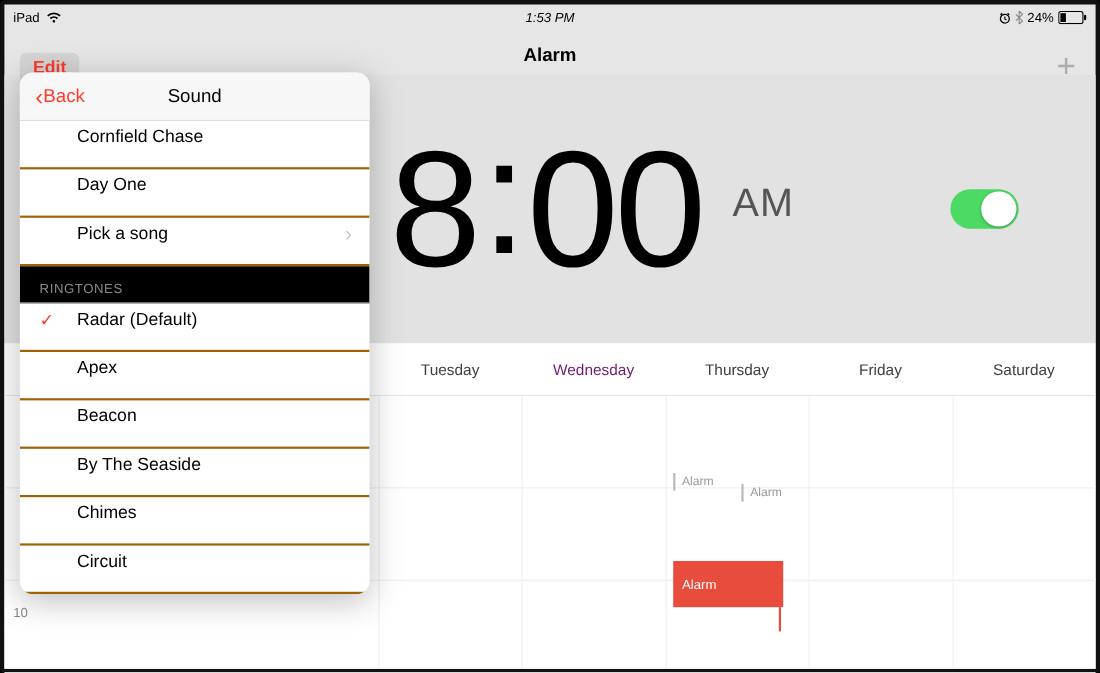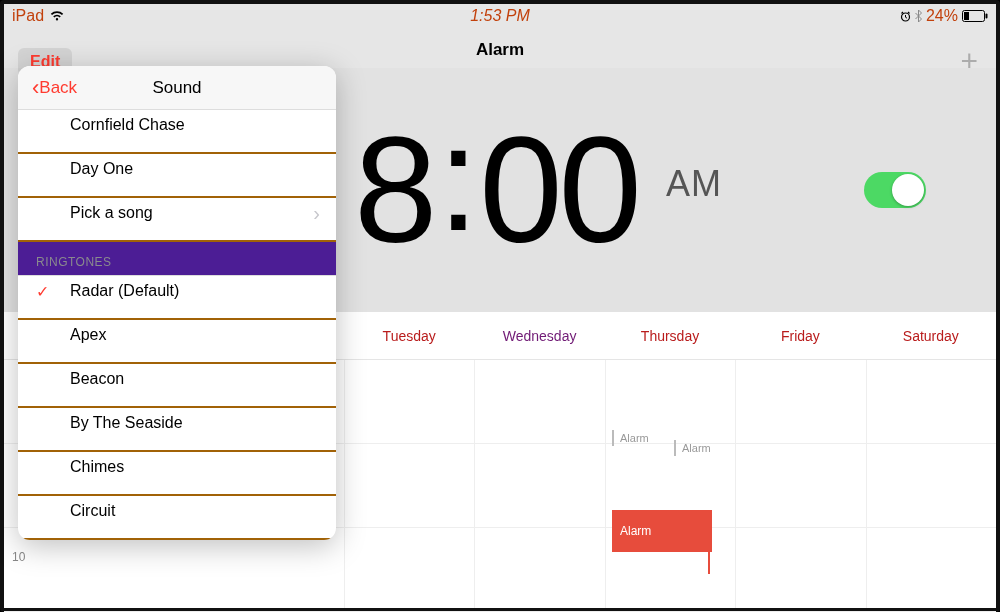--- a/index.html
+++ b/index.html
@@ -1,20 +1,20 @@
 <!DOCTYPE html>
 <html><head>
 <meta charset="utf-8">
 <style>
   * { box-sizing: border-box; margin: 0; padding: 0; }
   html, body { width: 1000px; height: 612px; font-family: -apple-system, "Helvetica Neue", Helvetica, Arial, sans-serif; overflow: hidden; background: #000; }
   .screen { position: relative; width: 1000px; height: 612px; background: #e6e6e6; border: 4px solid #111; border-radius: 4px; }
 
   
-  .status-bar { position: absolute; top: 0; left: 0; right: 0; height: 20px; display: flex; align-items: center; font-size: 16px; color: #c2410c; padding: 12px 8px; z-index: 5; }
+  .status-bar { position: absolute; top: 0; left: 0; right: 0; height: 20px; display: flex; align-items: center; font-size: 12px; color: #000000; padding: 12px 8px; z-index: 5; }
   .status-left { display: flex; align-items: center; gap: 6px; }
   .status-center { position: absolute; left: 50%; transform: translateX(-50%); font-weight: 400; font-style: italic; }
   .status-right { margin-left: auto; display: flex; align-items: center; gap: 4px; }
   .wifi-icon, .dnd-icon, .alarm-status-icon, .bt-icon, .battery-icon { display: inline-flex; }
 
   
   .header { position: absolute; top: 36px; left: 0; right: 0; height: 44px; display: flex; align-items: flex-start; justify-content: center; font-size: 17px; font-weight: 600; color: #000; z-index: 4; }
   .edit-btn { position: absolute; left: 14px; top: 8px; height: 28px; padding: 0 12px; border-radius: 6px; background: rgba(0,0,0,0.08); color: #ff3b30; font-size: 16px; display: flex; align-items: center; }
   .add-btn { position: absolute; right: 18px; top: 6px; color: rgba(0,0,0,0.25); font-size: 30px; font-weight: 200; line-height: 1; }
 
@@ -24,21 +24,21 @@
   .alarm-hour { }
   .alarm-colon { margin: 0 4px; position: relative; top: -12px; }
   .alarm-min { }
   .alarm-ampm { font-size: 36px; font-weight: 300; color: #555; margin-left: 28px; position: relative; top: -6px; letter-spacing: 1px; }
   .toggle { position: absolute; right: 70px; top: 50%; transform: translateY(-50%); width: 62px; height: 36px; background: #4cd964; border-radius: 18px; }
   .toggle-knob { position: absolute; right: 2px; top: 2px; width: 32px; height: 32px; background: #fff; border-radius: 50%; box-shadow: 0 1px 3px rgba(0,0,0,0.3); }
 
   
   .timeline { position: absolute; top: 308px; left: 0; right: 0; bottom: 0; background: #fff; z-index: 1; }
   .day-headers { display: flex; height: 48px; border-bottom: 1px solid #e5e5e5; padding-left: 340px; }
-  .day-col { flex: 1; display: flex; align-items: center; justify-content: center; font-size: 14px; color: #b91c1c; }
+  .day-col { flex: 1; display: flex; align-items: center; justify-content: center; font-size: 14px; color: #404040; }
   .day-col.today { color: #701a75; }
   .grid { position: absolute; top: 48px; left: 0; right: 0; bottom: 0; }
   .grid-row { height: 84px; border-bottom: 1px solid #eee; position: relative; }
   .grid-vlines { position: absolute; top: 48px; left: 340px; right: 0; bottom: 0; display: flex; }
   .grid-vline { flex: 1; border-left: 1px solid #eee; }
   .hour-label { position: absolute; left: 8px; font-size: 12px; color: #888; }
   .hour-10 { top: 238px; }
 
   .alarm-marker { position: absolute; font-size: 11px; color: #999; padding-left: 6px; border-left: 2px solid #bbb; height: 16px; display: flex; align-items: center; }
   .marker-1 { top: 118px; left: 608px; }
@@ -49,21 +49,21 @@
   
   .popover { position: absolute; top: 62px; left: 14px; width: 318px; background: #fff; border-radius: 12px; box-shadow: 0 6px 30px rgba(0,0,0,0.25); z-index: 10; overflow: hidden; }
   .popover::before { content: ""; position: absolute; top: -8px; left: 28px; width: 16px; height: 16px; background: #f7f7f7; transform: rotate(45deg); border-top-left-radius: 3px; }
   .pop-header { height: 44px; background: #f7f7f7; display: flex; align-items: center; justify-content: center; position: relative; border-bottom: 1px solid #ddd; }
   .pop-back { position: absolute; left: 14px; color: #ff3b30; font-size: 17px; display: flex; align-items: center; gap: 2px; }
   .pop-back-chev { font-size: 22px; line-height: 1; margin-right: -2px; }
   .pop-title { font-weight: 400; font-size: 17px; color: #000; }
   .pop-list { }
   .pop-row { height: 44px; display: flex; align-items: center; padding: 0 18px 12px 52px; border-bottom: 2px solid #a16207; font-size: 16px; color: #000; position: relative; }
   .pop-row.disclosure::after { content: "›"; position: absolute; right: 16px; color: #c7c7cc; font-size: 20px; }
-  .pop-section { height: 34px; display: flex; align-items: flex-end; padding: 0 18px 6px; font-size: 12px; color: #8a8a8e; background: #4c1d95; border-bottom: 1px solid #ddd; letter-spacing: 0.5px; }
+  .pop-section { height: 34px; display: flex; align-items: flex-end; padding: 0 18px 6px; font-size: 12px; color: #8a8a8e; background: #000000; border-bottom: 1px solid #ddd; letter-spacing: 0.5px; }
   .check { position: absolute; left: 18px; color: #ff3b30; font-size: 16px; }
 </style>
 </head>
 <body>
 
 <div class="screen">
 
   <div class="status-bar">
     <div class="status-left">
       <span>iPad</span>

